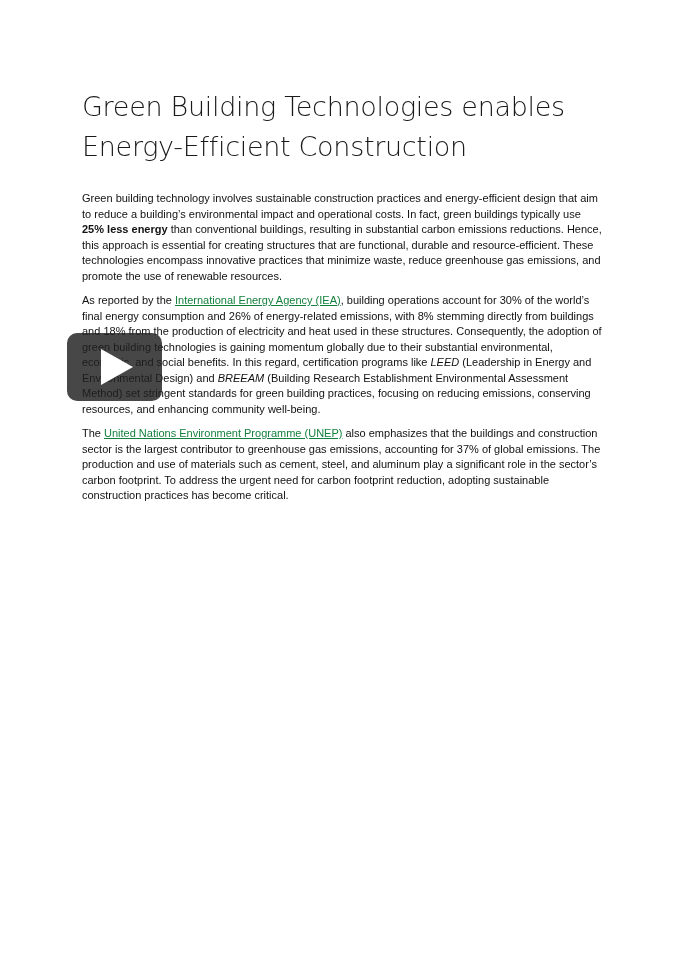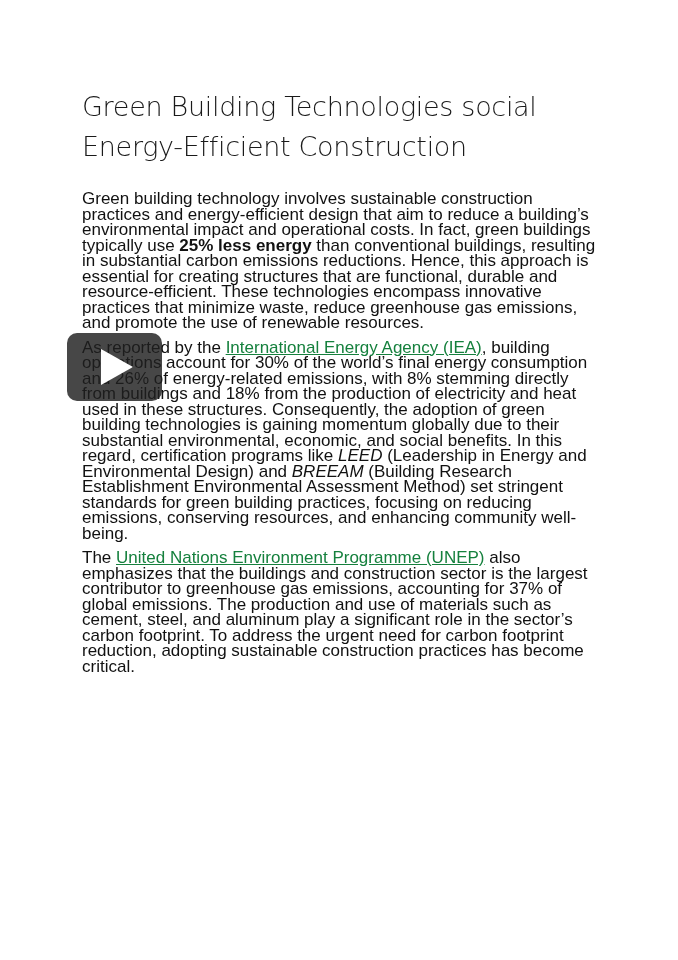--- a/index.html
+++ b/index.html
@@ -6,37 +6,37 @@
     body { width: 678px; height: 960px; position: relative; overflow: hidden; }
     .page { position: absolute; left: 0; top: 0; width: 678px; height: 960px; background: #fff; }
     .title {
       position: absolute; left: 82px; top: 87px; width: 540px;
       font-family: "DejaVu Sans", sans-serif; font-weight: 300;
       font-size: 27px; line-height: 40px; color: #1a1a1a; letter-spacing: -0.3px;
       margin: 0;
     }
     .body-text {
       position: absolute; left: 82px; top: 191px; width: 520px;
-      font-family: "Liberation Sans", sans-serif; font-size: 17px; line-height: 15.5px;
+      font-family: "Liberation Sans", sans-serif; font-size: 11px; line-height: 15.5px;
       color: #111;
     }
     .body-text p { margin: 0 0 9px 0; }
     .body-text a { color: #15803d; text-decoration: underline; }
     .play-overlay {
       position: absolute; left: 67px; top: 333px; width: 95px; height: 68px;
       background: rgba(30,30,30,0.82); border-radius: 10px;
       display: flex; align-items: center; justify-content: center;
     }
     .play-overlay svg { display: block; }
   </style>
 </head>
 <body>
 
 <div class="page">
-  <h1 class="title">Green Building Technologies social Energy-Efficient Construction</h1>
+  <h1 class="title">Green Building Technologies enables Energy-Efficient Construction</h1>
 
   <div class="body-text">
     <p><span>Green building technology involves sustainable construction practices and energy-efficient design that aim to reduce a building’s environmental impact and operational costs. In fact, green buildings typically use </span><b>25% less energy</b><span> than conventional buildings, resulting in substantial carbon emissions reductions. Hence, this approach is essential for creating structures that are functional, durable and resource-efficient. These technologies encompass innovative practices that minimize waste, reduce greenhouse gas emissions, and promote the use of renewable resources.</span></p>
 
     <p><span>As reported by the </span><a href="#">International Energy Agency (IEA)</a><span>, building operations account for 30% of the world’s final energy consumption and 26% of energy-related emissions, with 8% stemming directly from buildings and 18% from the production of electricity and heat used in these structures. Consequently, the adoption of green building technologies is gaining momentum globally due to their substantial environmental, economic, and social benefits. In this regard, certification programs like </span><i>LEED</i><span> (Leadership in Energy and Environmental Design) and </span><i>BREEAM</i><span> (Building Research Establishment Environmental Assessment Method) set stringent standards for green building practices, focusing on reducing emissions, conserving resources, and enhancing community well-being.</span></p>
 
     <p><span>The </span><a href="#">United Nations Environment Programme (UNEP)</a><span> also emphasizes that the buildings and construction sector is the largest contributor to greenhouse gas emissions, accounting for 37% of global emissions. The production and use of materials such as cement, steel, and aluminum play a significant role in the sector’s carbon footprint. To address the urgent need for carbon footprint reduction, adopting sustainable construction practices has become critical.</span></p>
   </div>
 
   <div class="play-overlay">

